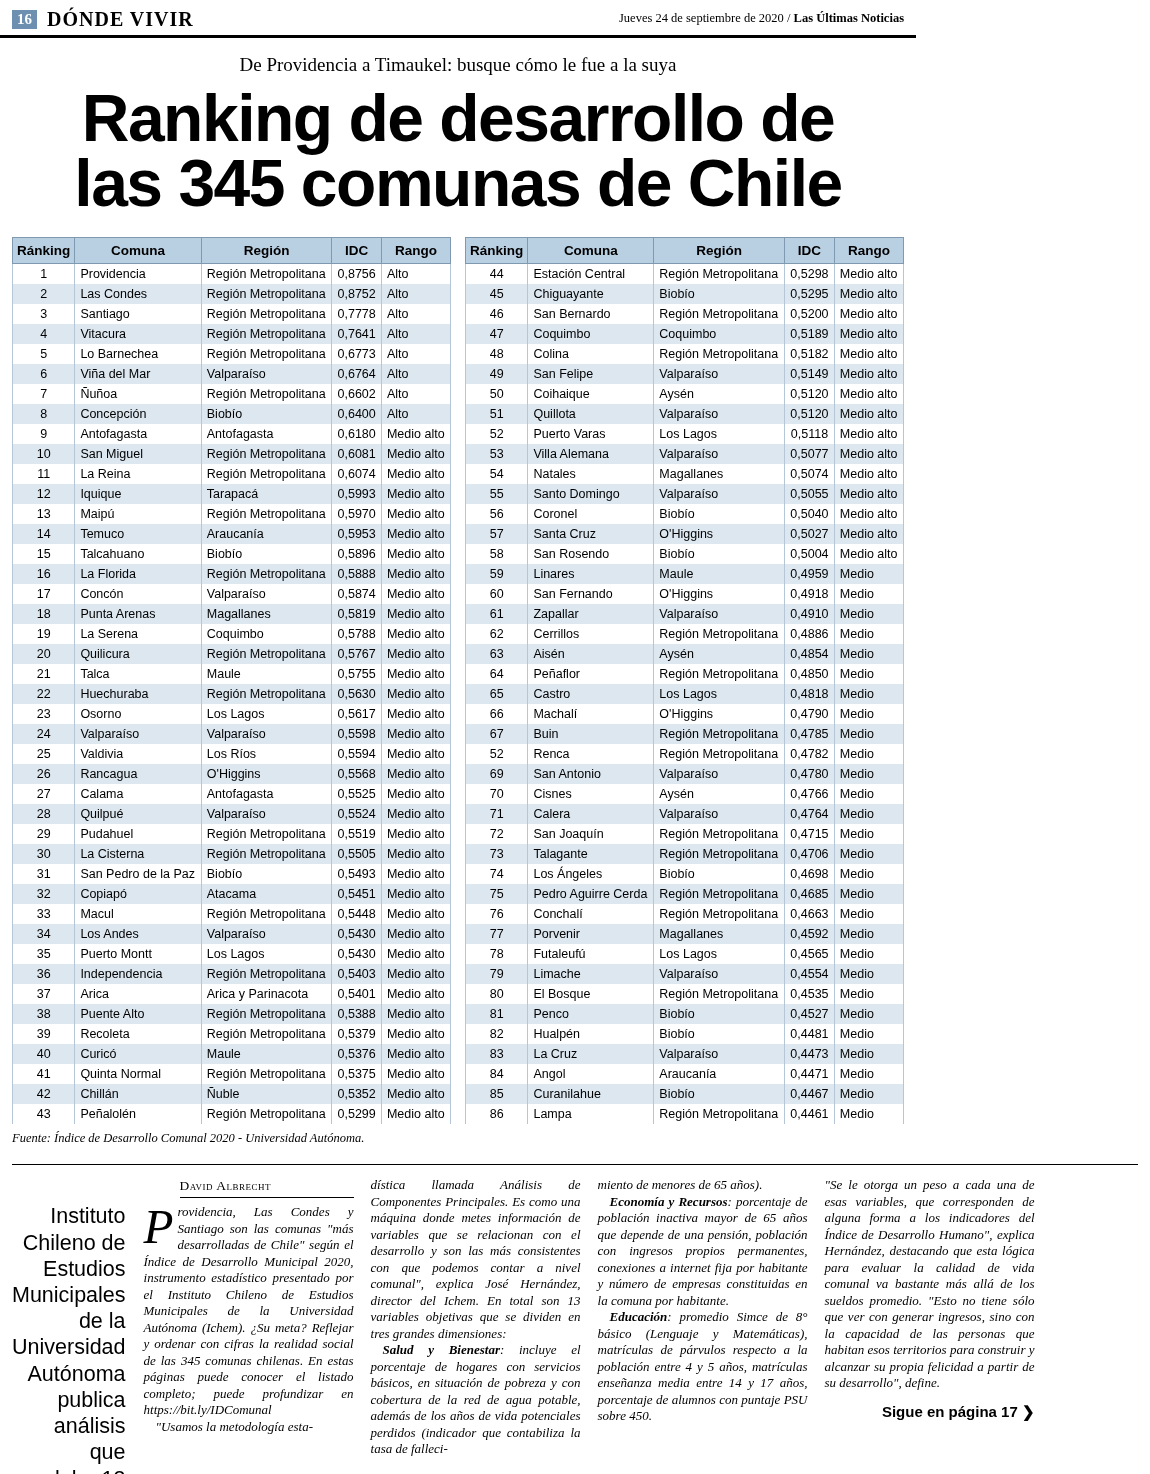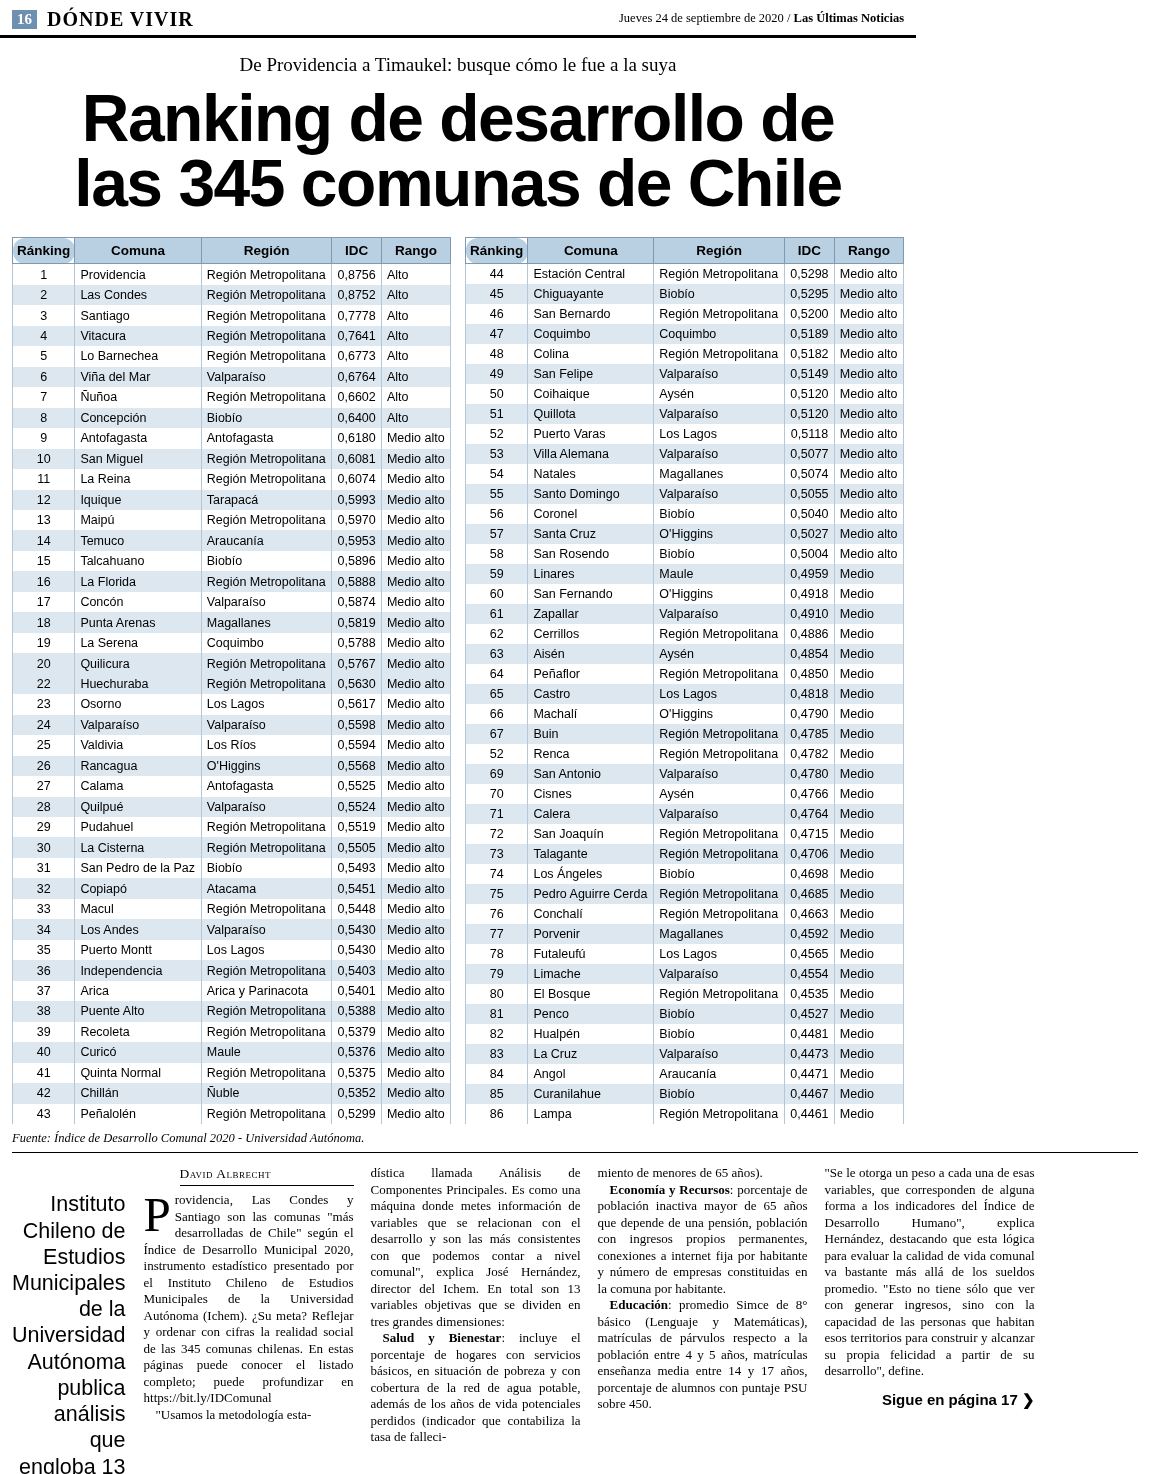--- a/index.html
+++ b/index.html
@@ -101,32 +101,32 @@
     white-space: nowrap;
     height: 15px;
   }
   table.rank tr.odd td { background: #ffffff; }
   table.rank tr.even td { background: #dce7f0; }
   td.c-rank { text-align: center; width: 62px; }
   td.c-comuna { text-align: left; width: 170px; }
   td.c-region { text-align: left; width: 175px; }
   td.c-idc { text-align: center; width: 68px; }
   td.c-rango { text-align: left; width: 84px; padding-left: 8px; }
-  th.h-rank { width: 62px; border-radius: 12px; }
+  th.h-rank { width: 62px; }
   th.h-comuna { width: 170px; }
   th.h-region { width: 175px; }
   th.h-idc { width: 68px; }
   th.h-rango { width: 84px; }
 
   .source {
     font-family: "Liberation Serif", serif;
     font-style: italic;
     font-size: 12.5px;
     margin: 7px 0 0 12px;
-    padding-bottom: 6px;
+    padding-bottom: 18px;
     border-bottom: 1px solid #000;
     width: 1126px;
   }
 
   
   .article {
     display: flex;
     margin: 12px 12px 0 12px;
     gap: 18px;
   }
@@ -154,21 +154,21 @@
   .byline {
     font-family: "Liberation Serif", serif;
     font-variant: small-caps;
     font-size: 13.5px;
     letter-spacing: 0.5px;
     border-bottom: 1.5px solid #000;
     padding-bottom: 3px;
     margin-bottom: 6px;
     margin-left: 36px;
   }
-  .col p { margin: 0 0 0 0; text-indent: 12px; }
+  .col p { margin: 0 0 0 0; text-indent: 12px; font-style: italic; }
   .col p.first { text-indent: 0; }
   .dropcap {
     float: left;
     font-family: "Liberation Serif", serif;
     font-size: 49px;
     line-height: 0.8;
     font-weight: normal;
     padding: 3px 4px 0 0;
   }
   .lead-term { font-weight: bold; }
@@ -343,20 +343,27 @@
             <td class="c-idc">0,5788</td>
             <td class="c-rango">Medio alto</td>
           </tr>
           <tr class="even">
             <td class="c-rank">20</td>
             <td class="c-comuna">Quilicura</td>
             <td class="c-region">Región Metropolitana</td>
             <td class="c-idc">0,5767</td>
             <td class="c-rango">Medio alto</td>
           </tr>
+          <tr class="odd">
+            <td class="c-rank">21</td>
+            <td class="c-comuna">Talca</td>
+            <td class="c-region">Maule</td>
+            <td class="c-idc">0,5755</td>
+            <td class="c-rango">Medio alto</td>
+          </tr>
           <tr class="even">
             <td class="c-rank">22</td>
             <td class="c-comuna">Huechuraba</td>
             <td class="c-region">Región Metropolitana</td>
             <td class="c-idc">0,5630</td>
             <td class="c-rango">Medio alto</td>
           </tr>
           <tr class="odd">
             <td class="c-rank">23</td>
             <td class="c-comuna">Osorno</td>

